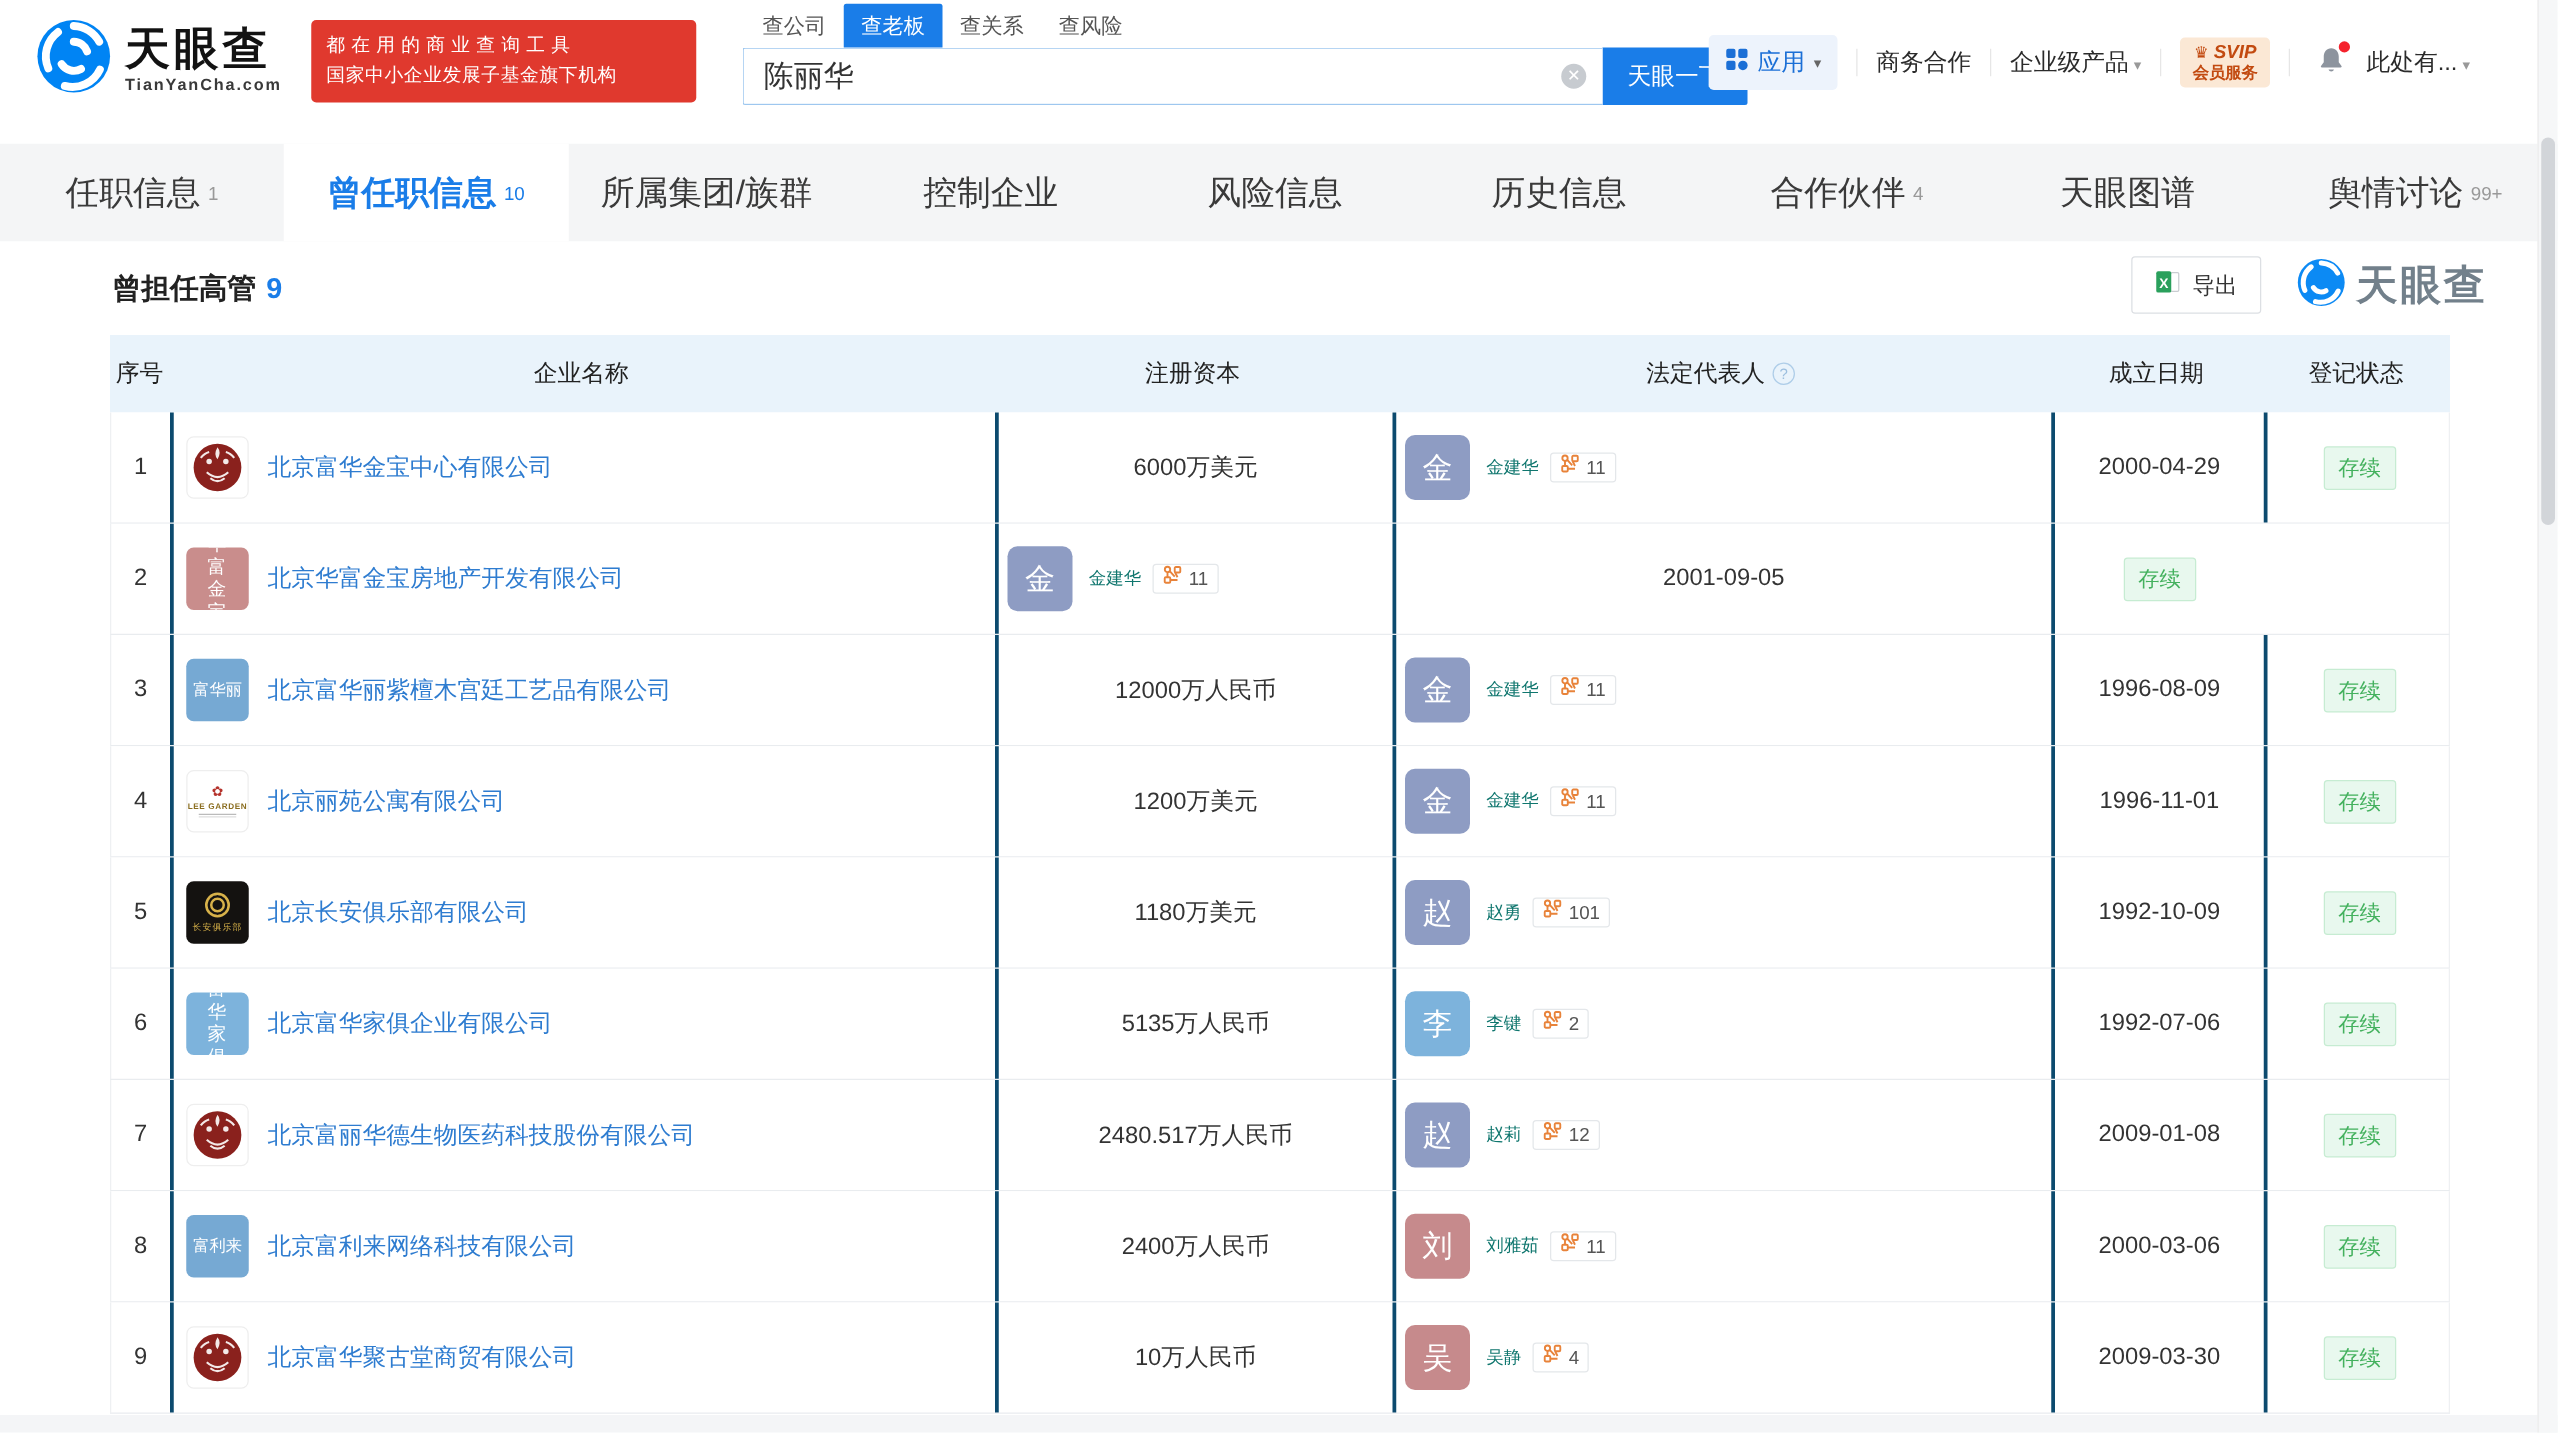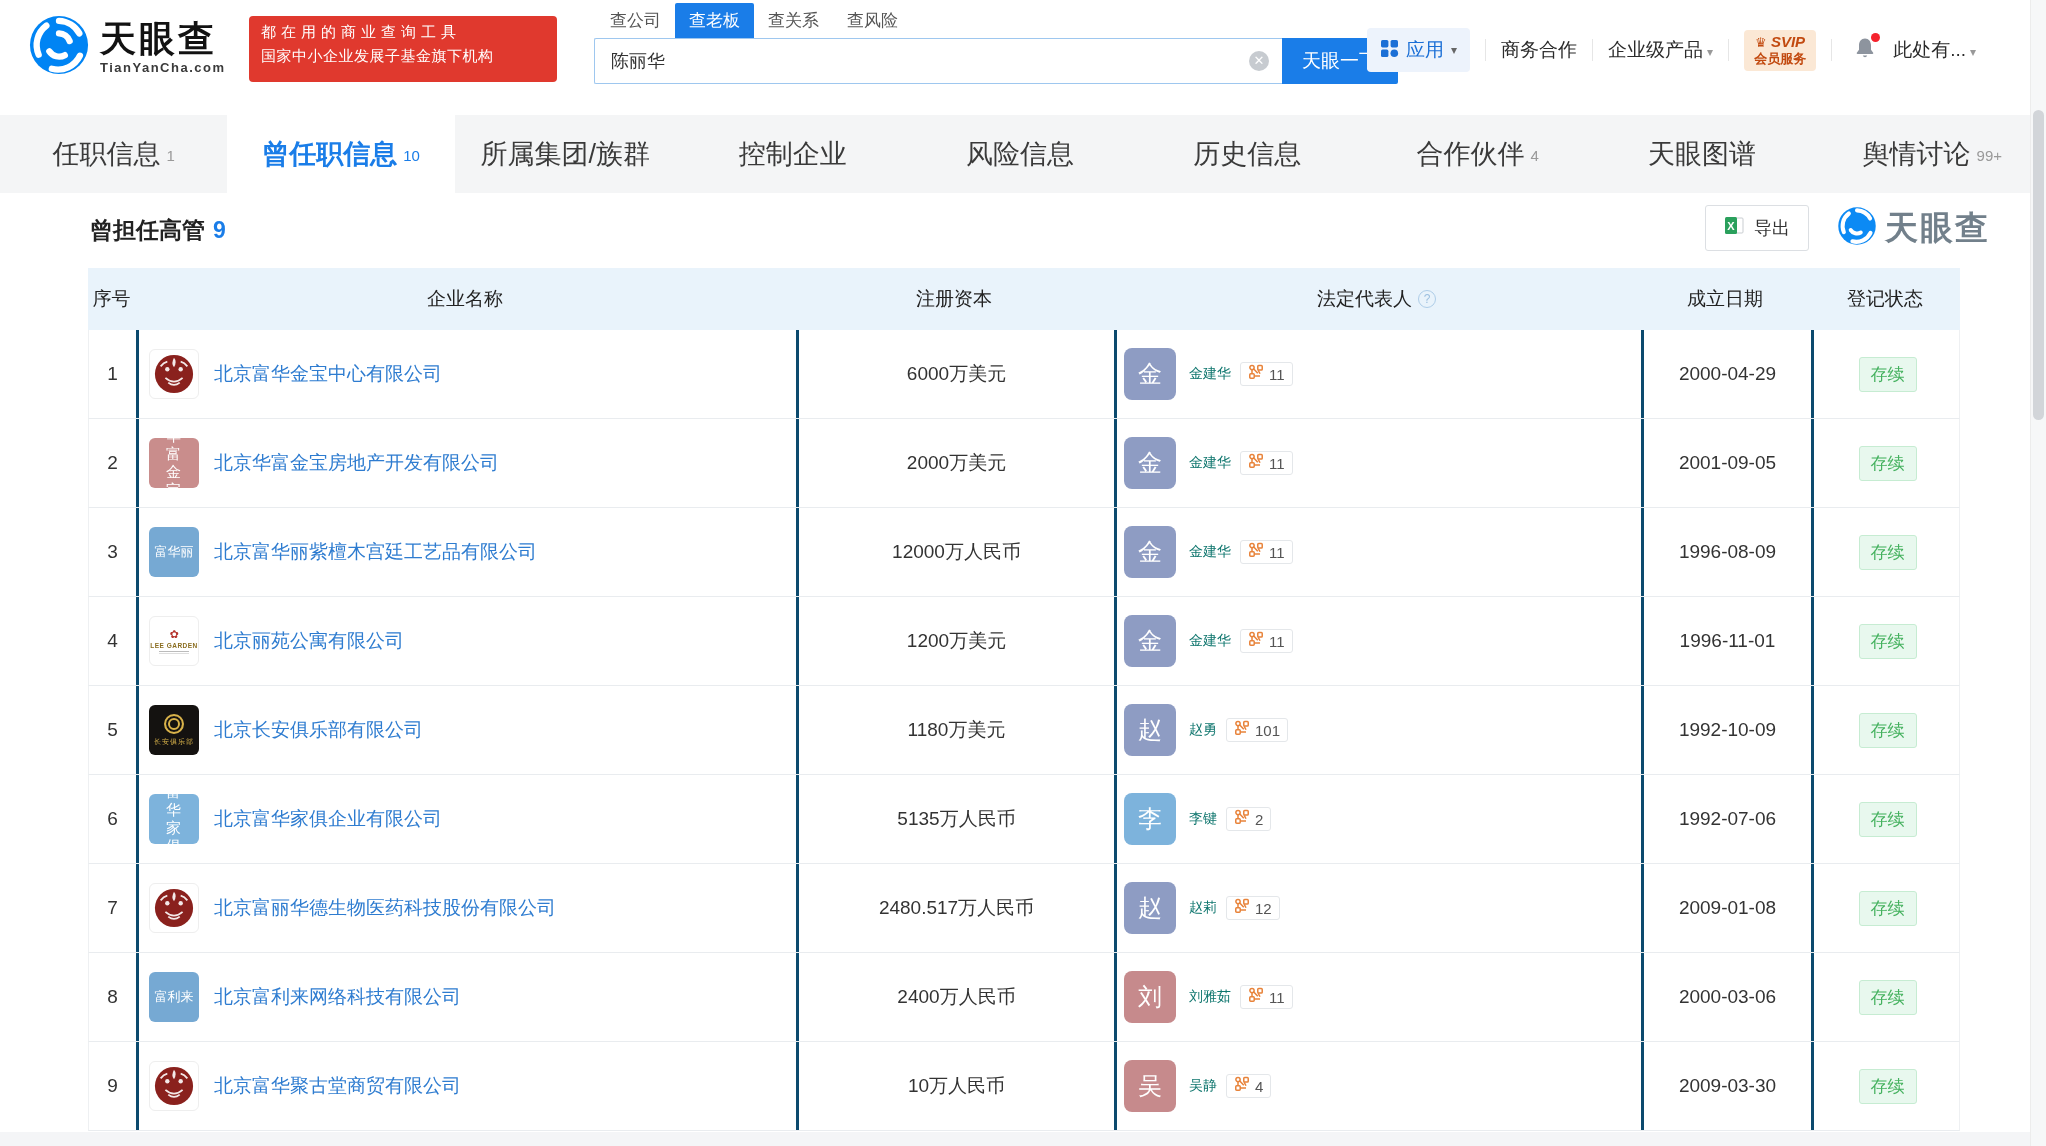--- a/index.html
+++ b/index.html
@@ -5,31 +5,31 @@
   html,body{margin:0;padding:0;width:2046px;height:1146px;overflow:hidden;
     font-family:"Liberation Sans","DejaVu Sans",sans-serif;background:#fff;color:#333;}
   *{box-sizing:border-box;}
   a{text-decoration:none;cursor:pointer;}
   
   .topbar{position:relative;width:100%;height:100px;background:#fff;}
   .brand{position:absolute;left:28px;top:14px;display:flex;align-items:center;gap:10px;}
   .brand-cn{font-size:36px;font-weight:900;color:#121212;letter-spacing:3px;line-height:38px;}
   .brand-domain{font-size:13px;color:#3a3a3a;letter-spacing:1.5px;font-weight:700;margin-top:2px;}
   .promo{position:absolute;left:249px;top:16px;width:308px;height:66px;background:#e0392e;border-radius:4px;
-    color:#fff;display:flex;flex-direction:column;justify-content:flex-start;padding:4px 12px;}
+    color:#fff;display:flex;flex-direction:column;justify-content:center;padding:4px 12px;}
   .promo-l1{font-size:15px;letter-spacing:5px;line-height:24px;white-space:nowrap;}
   .promo-l2{font-size:15px;letter-spacing:0.5px;line-height:24px;white-space:nowrap;}
   .search-area{position:absolute;left:594px;top:6px;}
   .search-tabs{display:flex;align-items:flex-end;height:32px;margin-left:2px;}
   .stab{font-size:17px;color:#555;padding:6px 14px;cursor:pointer;}
   .stab.active{background:#1a7de8;color:#fff;border-radius:2px 2px 0 0;}
   .search-row{display:flex;}
   .search-input-wrap{position:relative;width:688px;height:46px;}
   .search-input-wrap input{width:100%;height:100%;border:1px solid #9ec7ef;border-right:none;border-radius:2px 0 0 2px;
-    font-size:18px;color:#333;padding:0 44px 0 16px;outline:none;font-family:inherit;}
+    font-size:24px;color:#333;padding:0 44px 0 16px;outline:none;font-family:inherit;}
   .clear-ic{position:absolute;right:13px;top:13px;width:20px;height:20px;border-radius:50%;background:#c7cbd0;
     color:#fff;font-size:13px;line-height:20px;text-align:center;font-weight:700;cursor:pointer;}
   .search-btn{width:116px;height:46px;background:#1a7de8;color:#fff;font-size:19px;border:none;
     border-radius:0 2px 2px 0;cursor:pointer;font-family:inherit;}
   .top-right{position:absolute;right:70px;top:26px;height:48px;display:flex;align-items:center;}
   .apps-btn{display:flex;align-items:center;gap:7px;background:#edf3fc;border-radius:4px;padding:9px 13px;cursor:pointer;}
   .apps-label{font-size:19px;color:#1b6fd6;}
   .caret{font-size:12px;color:#666;}
   .vdiv{width:1px;height:22px;background:#e6e6e6;margin:0 15px;}
   .nav-link{font-size:19px;color:#2b2b2b;cursor:pointer;white-space:nowrap;}
@@ -318,21 +318,20 @@
       <div class="tr">
     <div class="td td-no">2</div>
     <div class="td td-co">
       <span class="logo-slot">
             <span class="logo-box tile" style="background:#c98d8c">
       <span class="tile-txt t4">华富金宝</span>
             </span>
           </span>
       <a class="co-link">北京华富金宝房地产开发有限公司</a>
     </div>
-    <div class="td td-cap">2000万美元</div>
     <div class="td td-rep">
       <span class="avatar" style="background: rgb(142, 156, 195);">金</span>
       <a class="rep-link">金建华</a>
       <span class="rel-badge">
         <span>
           <svg width="16" height="16" viewBox="0 0 18 18" fill="none" stroke="#e8833a" stroke-width="1.7">
             <circle cx="4.5" cy="4" r="2.4"></circle>
             <rect x="11" y="1.8" width="5" height="5" rx="1"></rect>
             <rect x="2" y="11" width="5" height="5" rx="1"></rect>
             <path d="M6.5 5.5 L11 10.5 M4.5 6.5 L4.5 11 M11.5 7 L13.5 11 M7 13.5 L13.5 13.5"></path>

